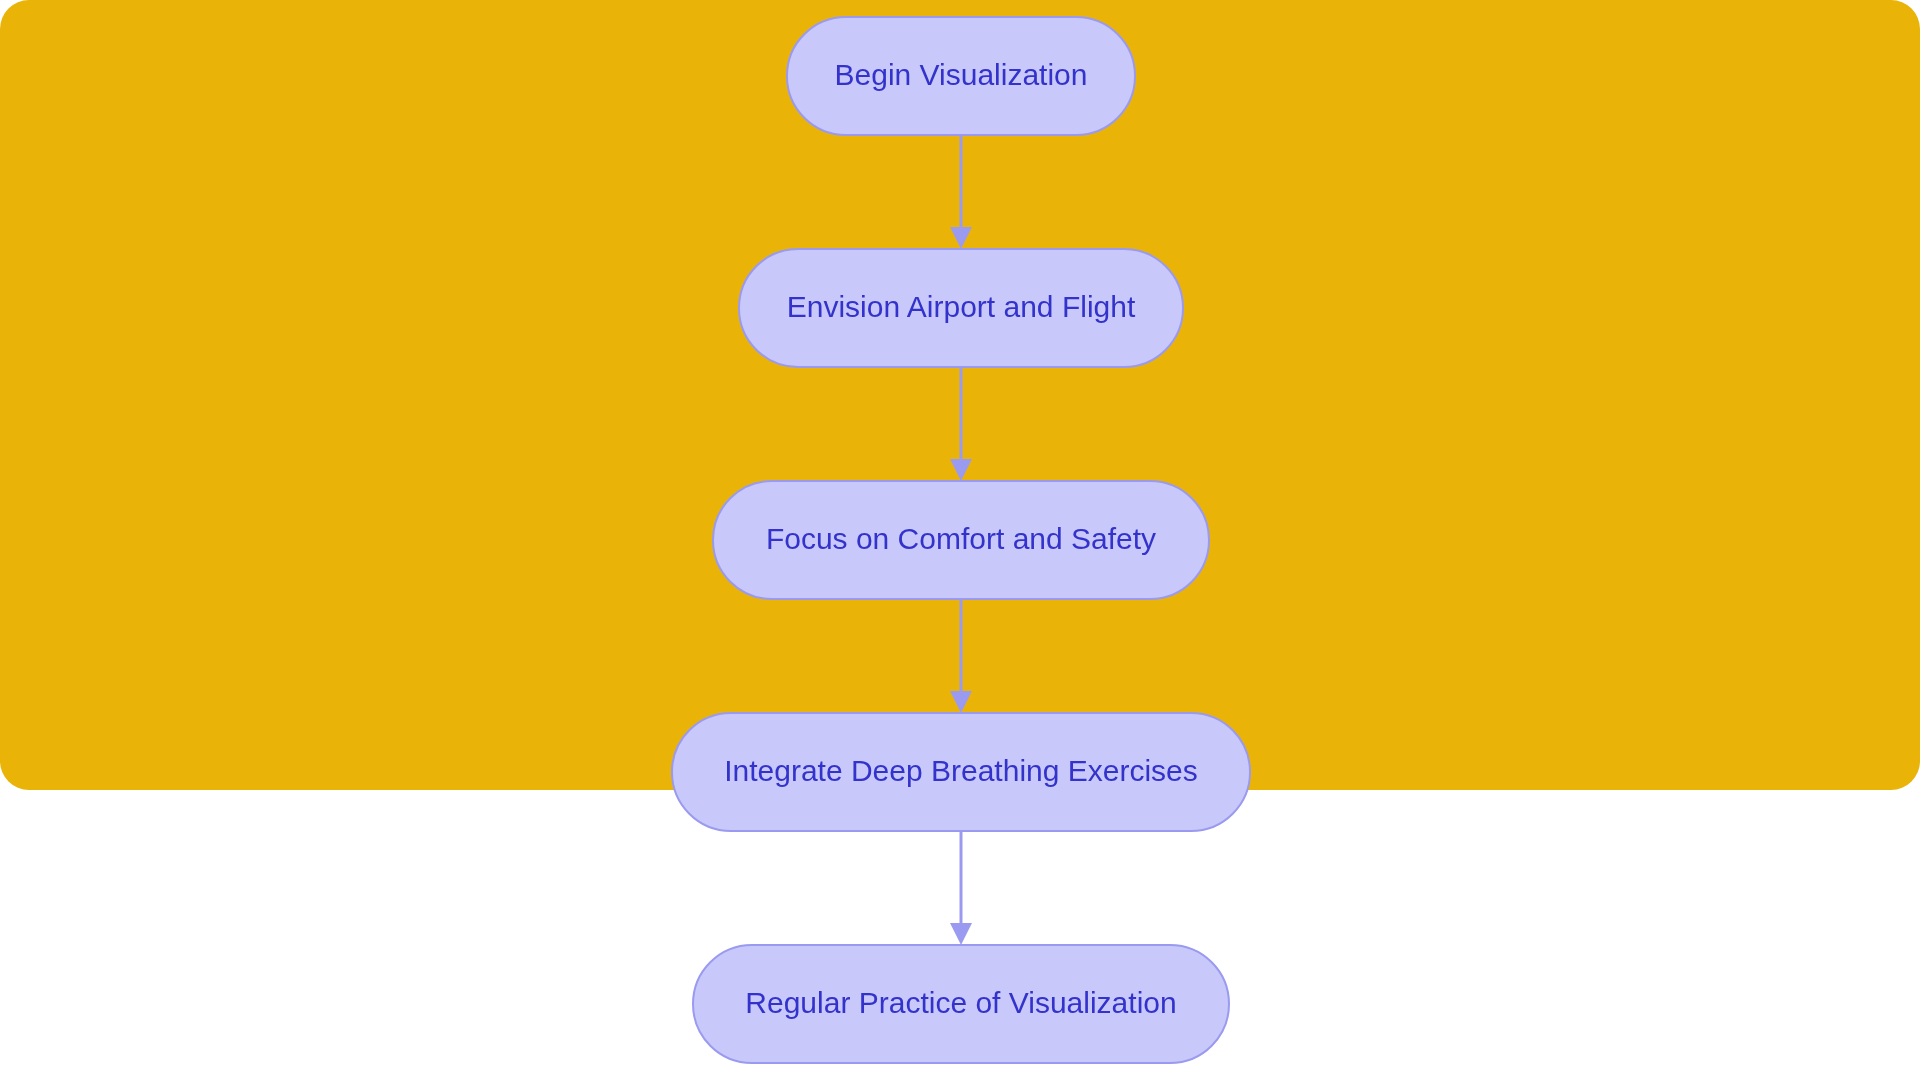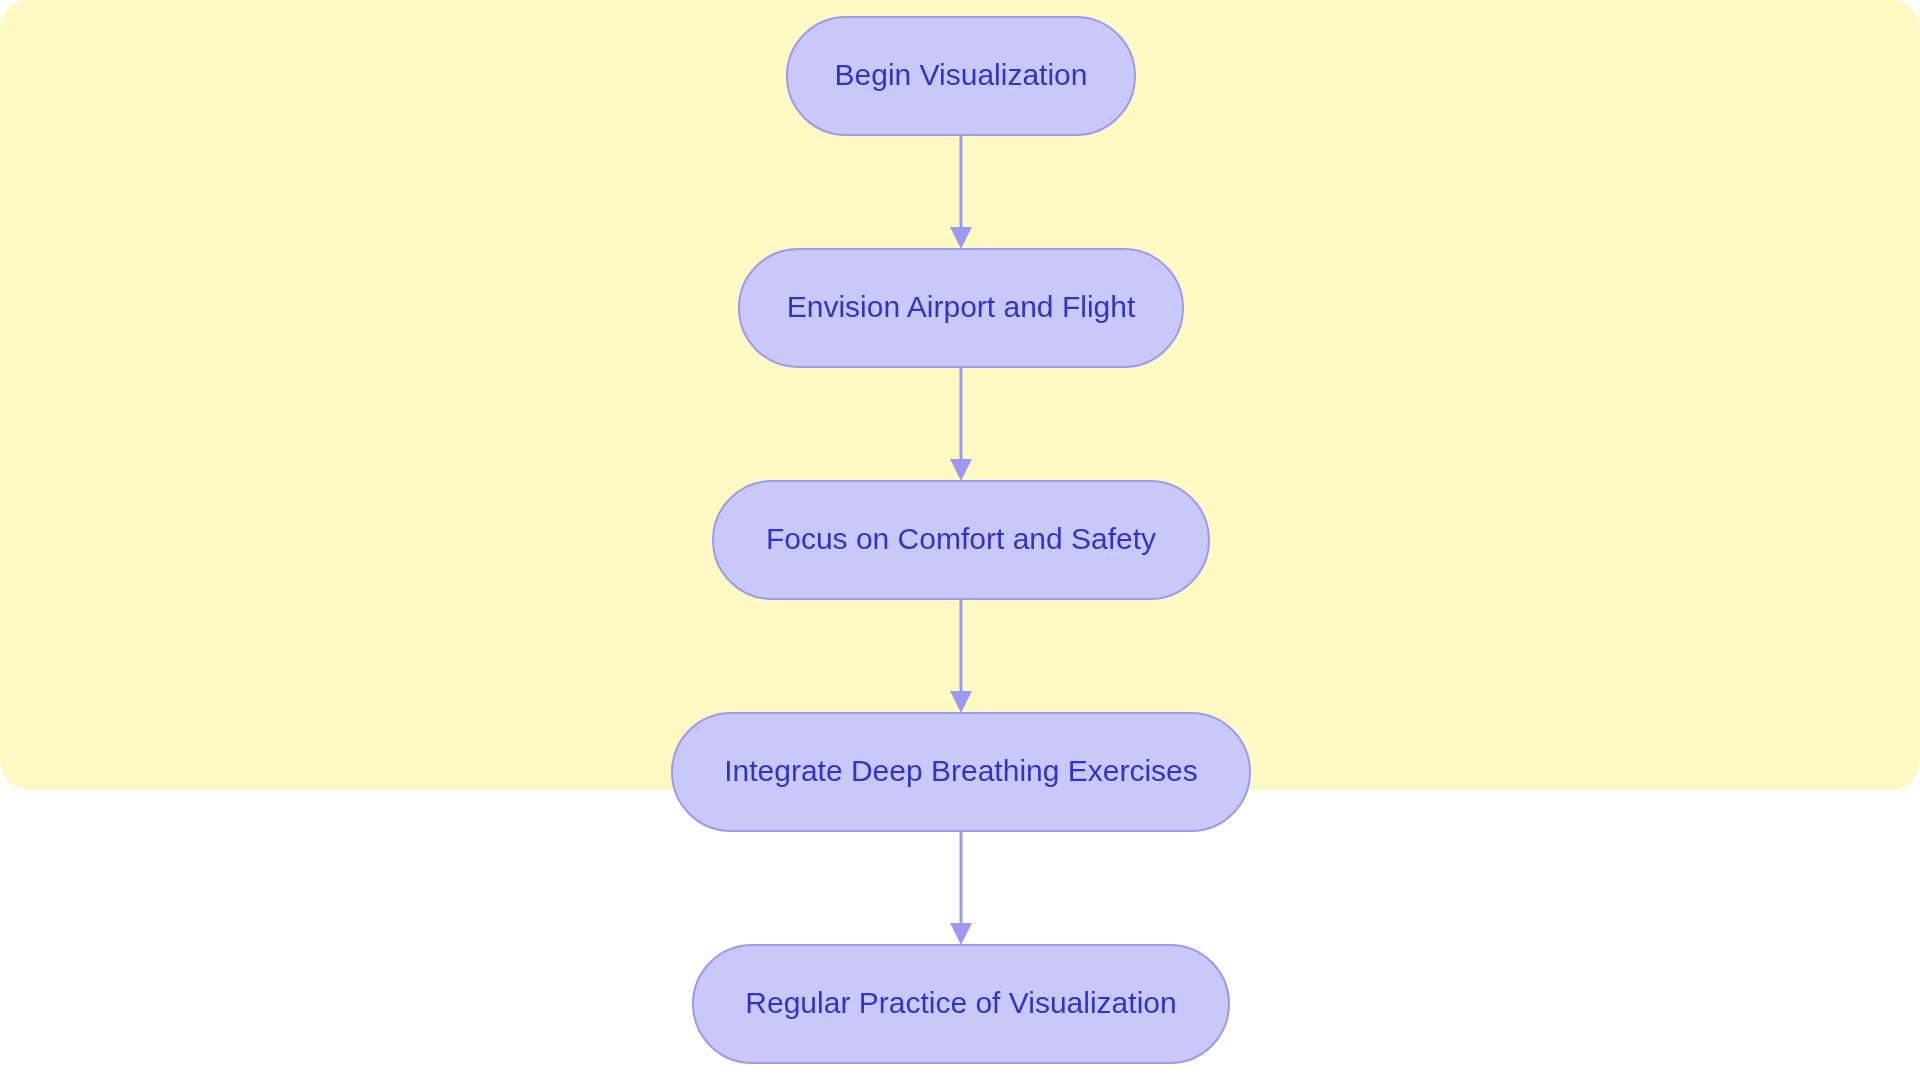--- a/index.html
+++ b/index.html
@@ -11,21 +11,21 @@
     width: 1920px;
     height: 1083px;
     background: #ffffff;
     font-family: "Liberation Sans", sans-serif;
     overflow: hidden;
   }
   #flow-root {
     position: relative;
     width: 1920px;
     height: 790px;
-    background: #fef9c3;
+    background: #eab308;
     border-radius: 29px;
   }
   #flow-canvas {
     position: absolute;
     left: 0;
     top: 0;
     width: 1920px;
     height: 1083px;
     display: block;
   }

